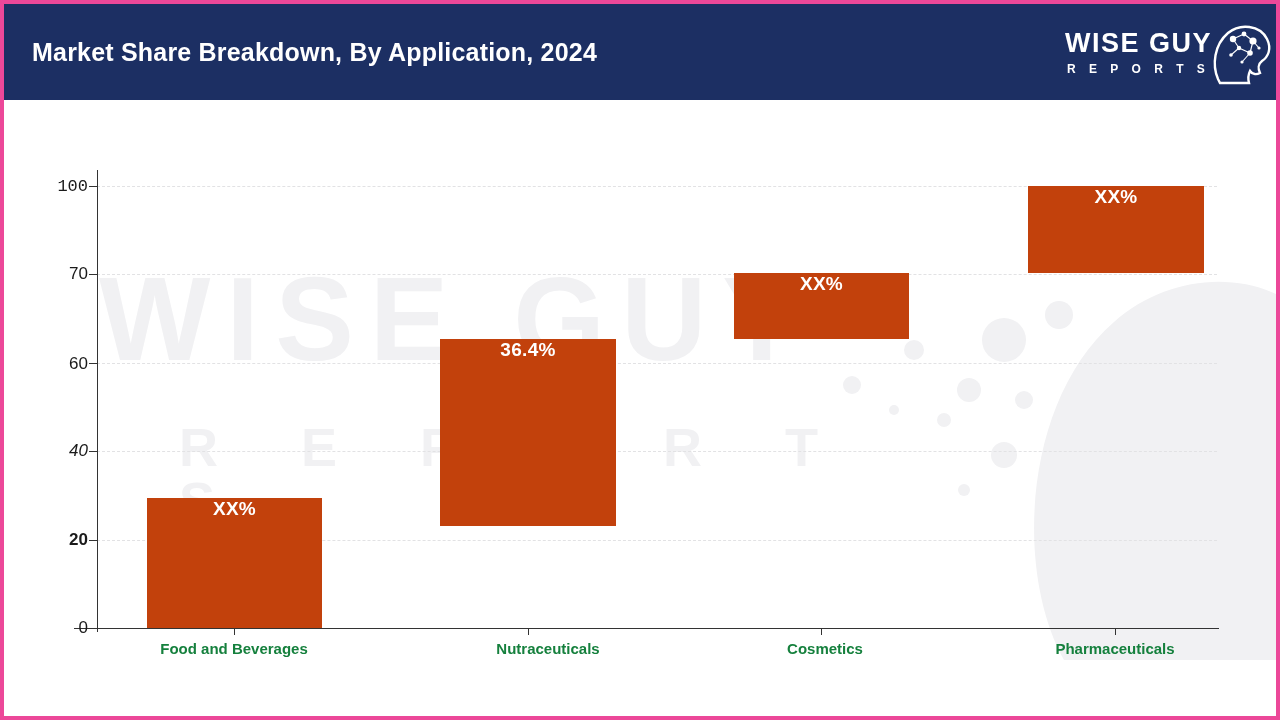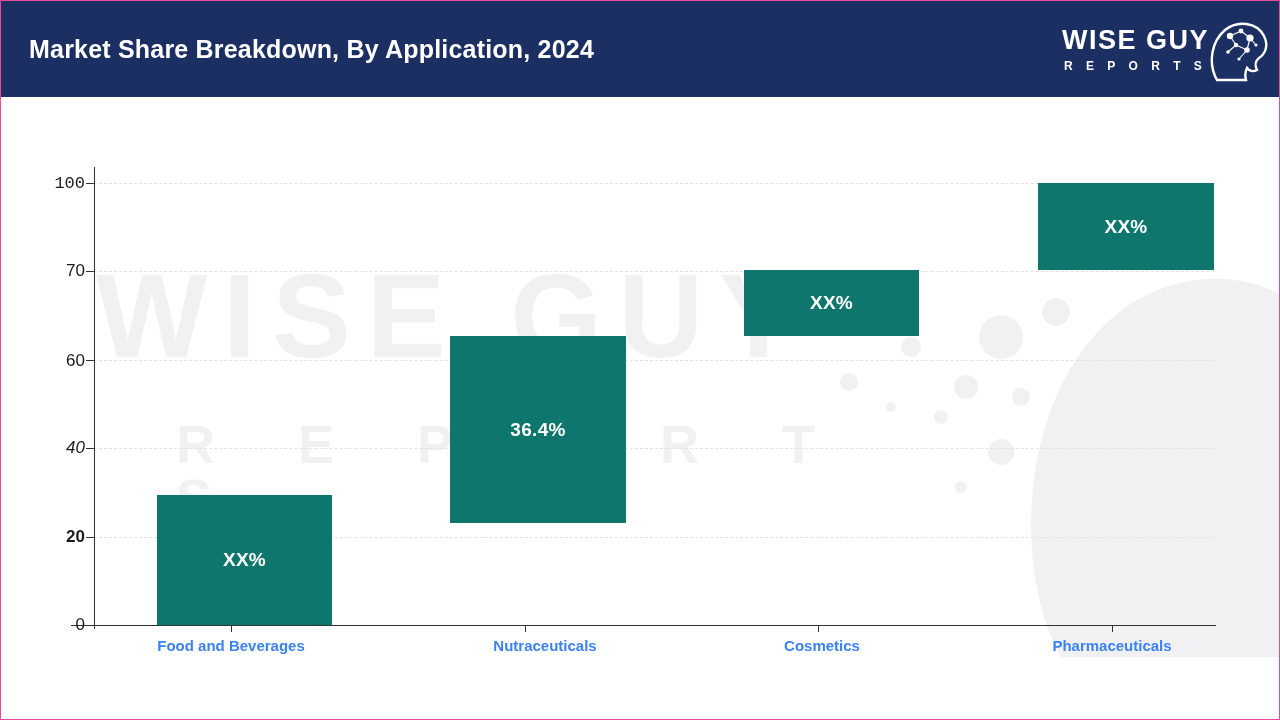--- a/index.html
+++ b/index.html
@@ -11,21 +11,21 @@
     height: 720px;
     background: #ffffff;
     font-family: "Liberation Sans", sans-serif;
     overflow: hidden;
   }
   .page {
     position: relative;
     width: 1280px;
     height: 720px;
     box-sizing: border-box;
-    border: 1px solid #ec4899;
+    border: 4px solid #ec4899;
     background: #ffffff;
     overflow: hidden;
   }
 
   
   .header {
     position: absolute;
     left: 0;
     top: 0;
     width: 1280px;
@@ -161,39 +161,38 @@
   }
   .xtick-mark {
     position: absolute;
     top: 528px;
     width: 0;
     height: 7px;
     border-left: 1.5px solid #333333;
   }
   .bar {
     position: absolute;
-    background: #0f766e;
+    background: #c2410c;
     display: flex;
-    align-items: center;
+    align-items: flex-start;
     justify-content: center;
-    margin-left: 13px;
   }
   .bar-label {
     color: #ffffff;
     font-size: 19px;
     font-weight: bold;
     letter-spacing: 0.3px;
   }
   .cat-label {
     position: absolute;
     top: 540px;
     text-align: center;
     font-size: 15px;
     font-weight: bold;
-    color: #3b82f6;
+    color: #15803d;
     transform: translateX(-50%);
     white-space: nowrap;
   }
 </style>
 </head>
 <body>
 
 <div class="page">
 
   <div class="header">

